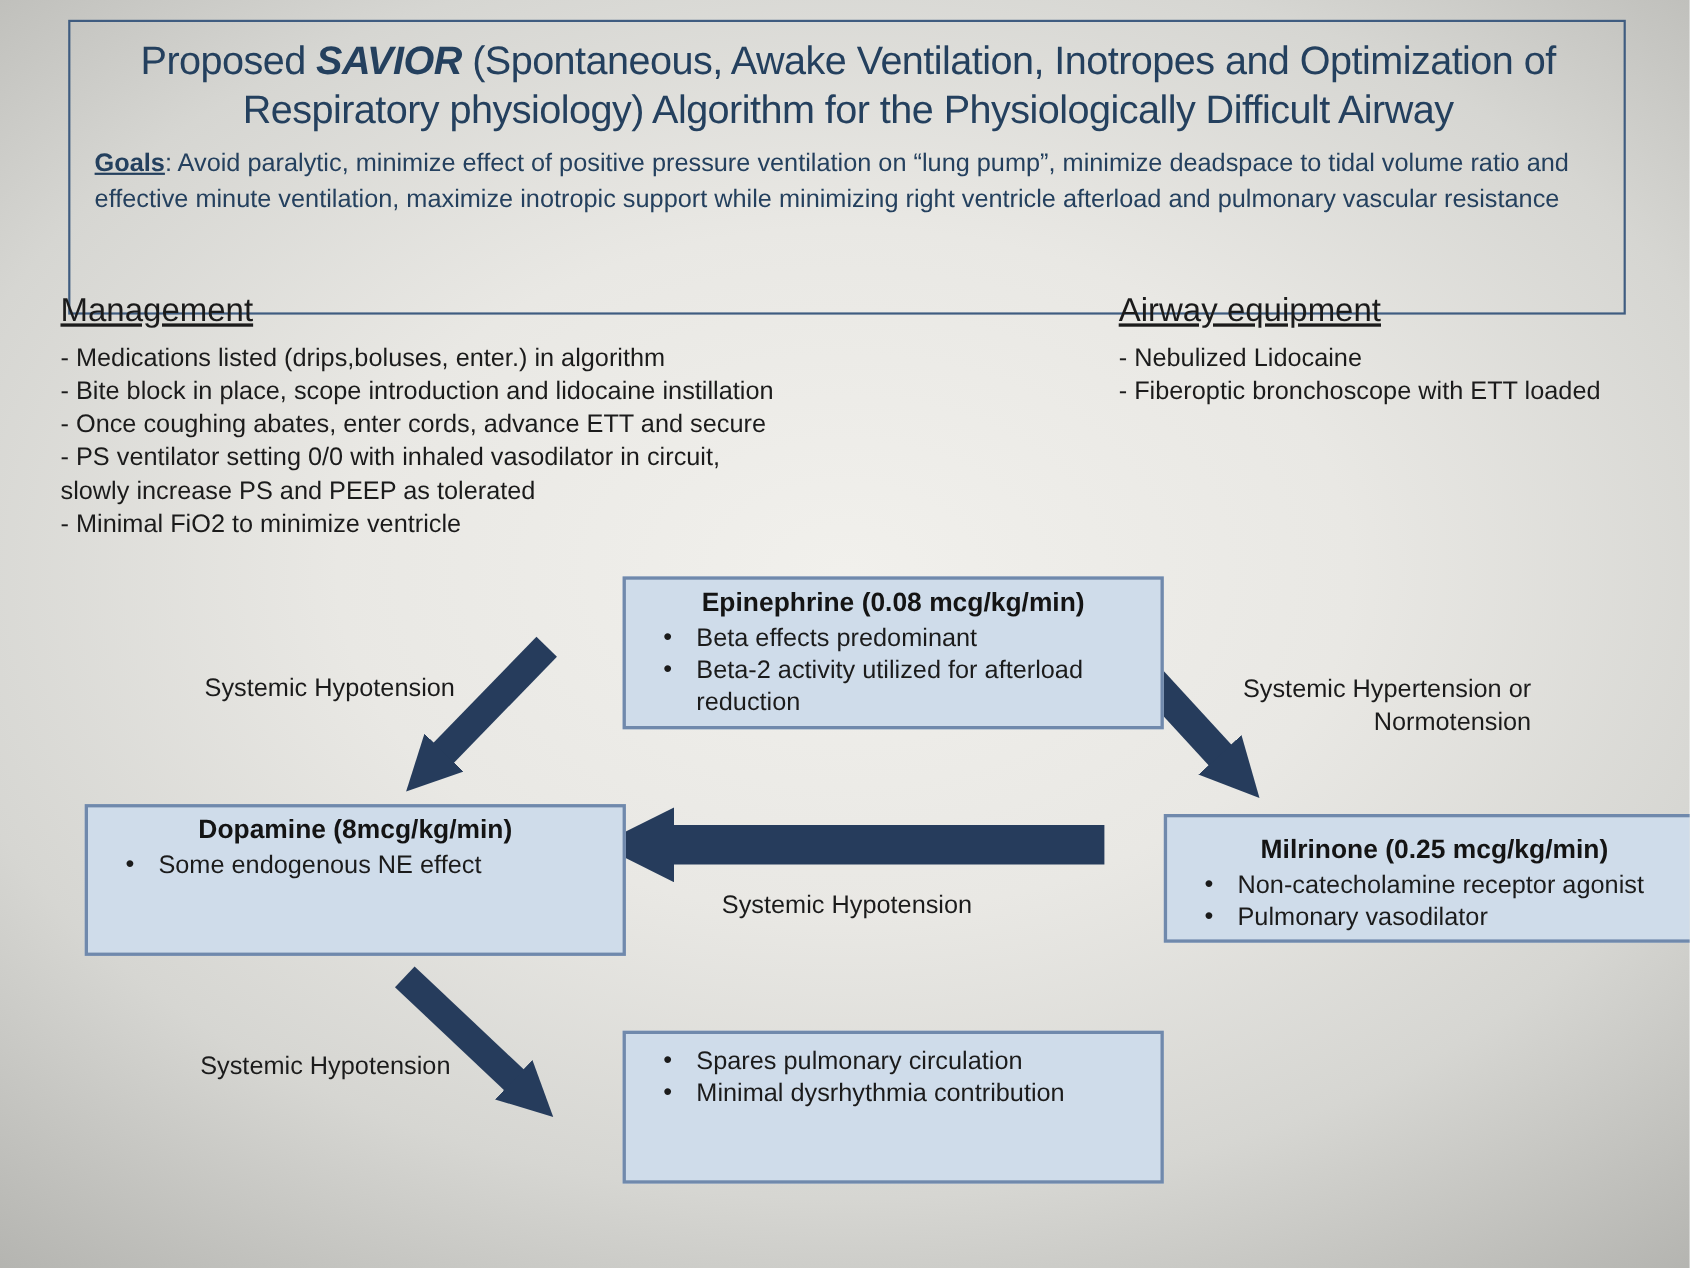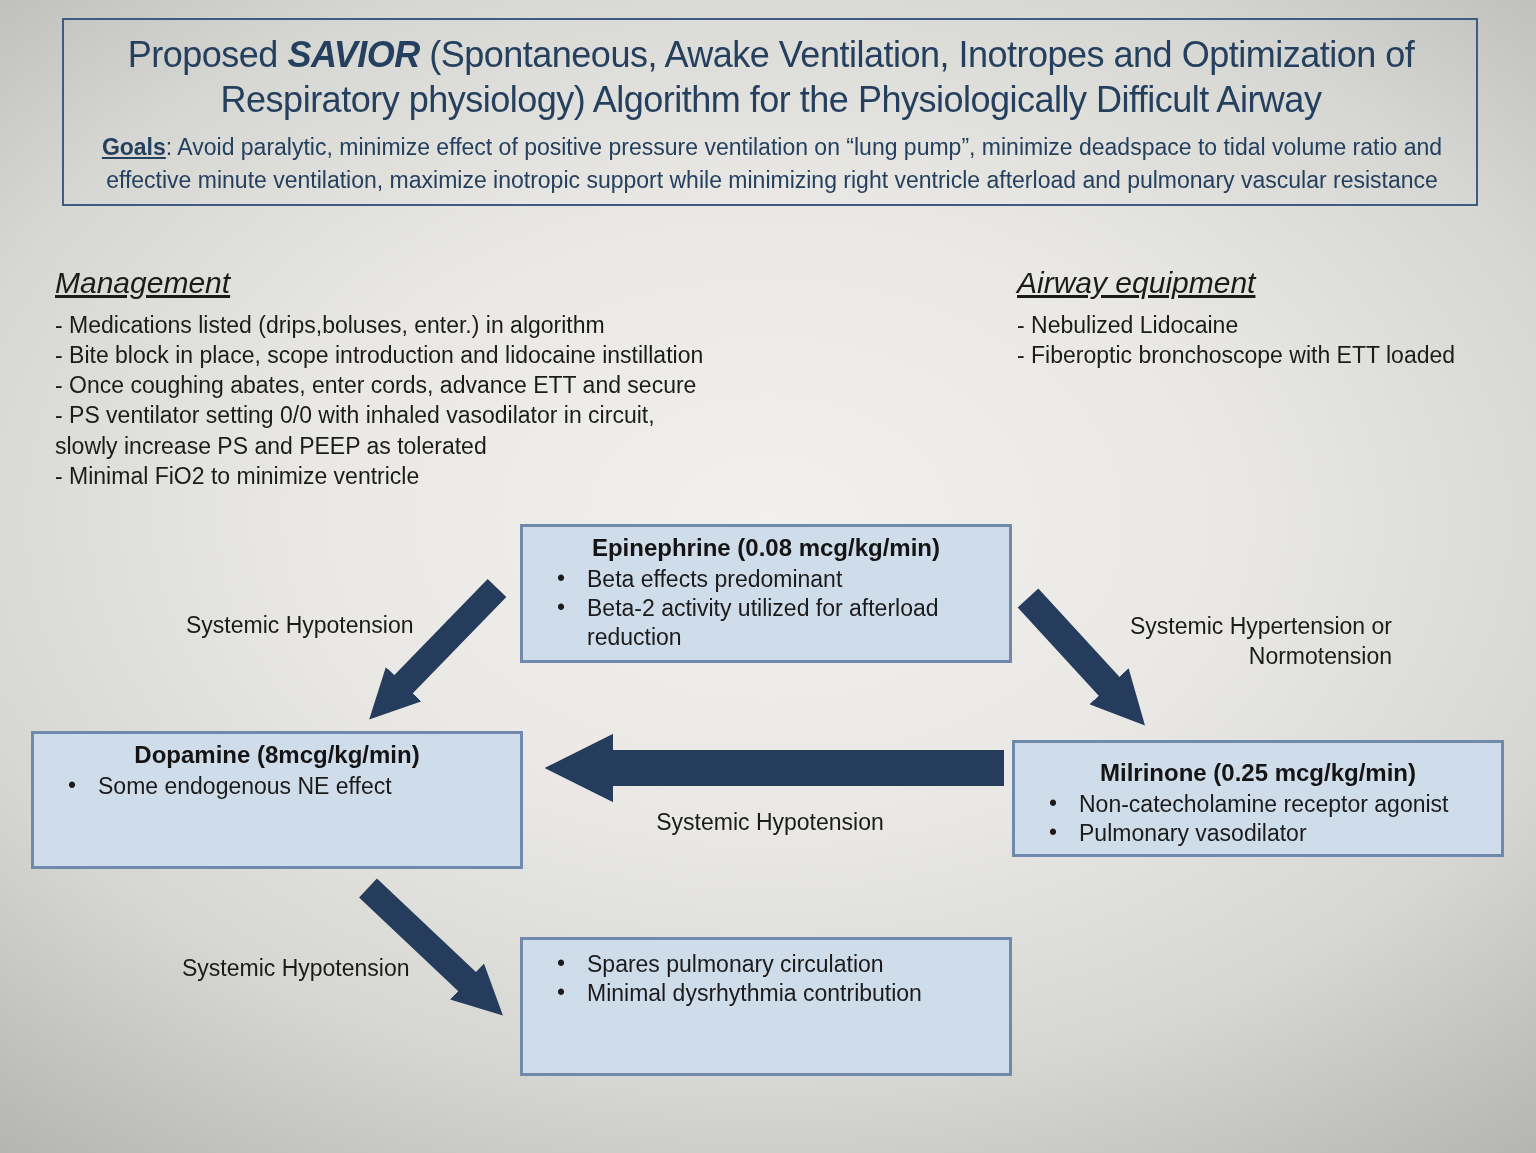--- a/index.html
+++ b/index.html
@@ -7,48 +7,49 @@
     position:relative;
     width:1536px; height:1153px;
     overflow:hidden;
     font-family:"Liberation Sans", sans-serif;
     background: radial-gradient(ellipse 100% 90% at 50% 45%,
       #f1f0ec 0%, #e9e8e4 30%, #d6d6d2 55%, #b3b3af 80%, #8a8a86 100%);
   }
 
   
   .title-box {
-    position:absolute; left:62px; top:18px; width:1416px; height:188px;
+    position:absolute; left:62px; top:18px; width:1416px; height:268px;
     border:2px solid #3f5c80; box-sizing:border-box;
     padding:12px 18px 0 20px;
   }
   .title-line {
     text-align:center; font-size:36px; color:#24405e;
     line-height:1.25; letter-spacing:-0.5px; white-space:nowrap;
   }
   .savior { font-weight:bold; font-style:italic; }
   .goals {
-    margin:9px 0 16px 2px; font-size:23px; color:#24405e; line-height:1.42;text-align:center;
+    margin:9px 0 16px 2px; font-size:23px; color:#24405e; line-height:1.42;
   }
   .goals-label { font-weight:bold; text-decoration:underline; }
 
   
   .text-block { position:absolute; color:#1b1b1b; }
   .section-heading {
-    font-size:30px; text-decoration:underline; margin:0 0 10px 0;font-style:italic;
+    font-size:30px; text-decoration:underline; margin:0 0 10px 0;
   }
   .tb-item { font-size:23px; line-height:1.31; }
   .management { left:55px; top:266px; width:662px; }
   .airway    { left:1017px; top:266px; width:498px; }
 
   
   .drug-box {
     position:absolute; width:492px; box-sizing:border-box;
     background:#cfdcea; border:3px solid #7089ac;
     padding:7px 16px 8px 16px;
+    margin-left:46px;
   }
   .drug-title {
     text-align:center; font-size:24px; font-weight:bold;
     color:#141414; margin:0 0 3px 0;
   }
   .drug-bullet {
     position:relative; padding-left:48px;
     font-size:23px; color:#1b1b1b; line-height:1.27;
   }
   .drug-bullet::before {

